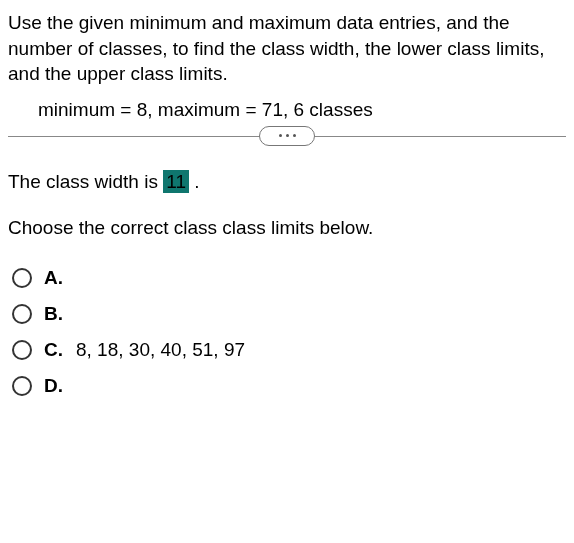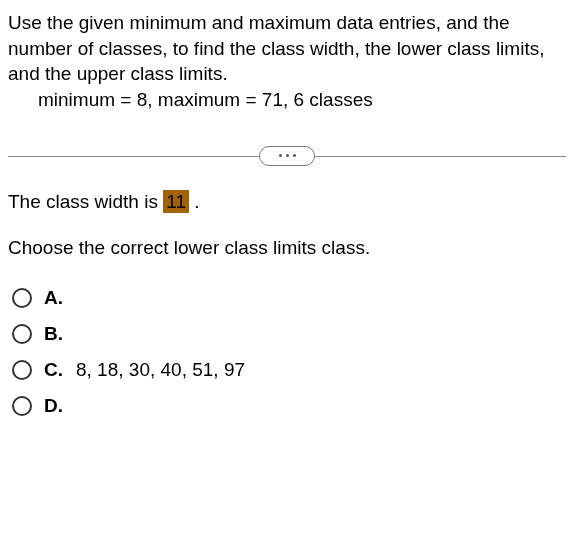--- a/index.html
+++ b/index.html
@@ -12,25 +12,24 @@
     width: 574px;
     height: 543px;
     background: #fff;
     position: relative;
   }
   .container {
     padding: 10px 8px 10px 8px;
   }
   .instructions {
     line-height: 1.35;
-    margin-bottom: 2px;
+    margin-bottom: 12px;
   }
   .params {
     padding-left: 30px;
-    margin-bottom: 30px;
   }
   .divider-wrap {
     position: relative;
     height: 30px;
     margin-bottom: 20px;
   }
   .divider-line {
     position: absolute;
     top: 50%;
     left: 0;
@@ -56,21 +55,21 @@
   .divider-pill .dot {
     width: 3px;
     height: 3px;
     background: #555;
     border-radius: 50%;
   }
   .answer-line {
     margin-bottom: 24px;
   }
   .answer-value {
-    background: #a16207;
+    background: #0f766e;
     padding: 1px 3px;
   }
   .prompt2 {
     margin-bottom: 28px;
   }
   .options {
     padding-left: 4px;
   }
   .option-row {
     display: flex;
@@ -107,21 +106,21 @@
       <span class="dot"></span>
       <span class="dot"></span>
       <span class="dot"></span>
     </div>
   </div>
 
   <div class="answer-line">
     <span>The class width is </span><span class="answer-value">11</span><span> .</span>
   </div>
 
-  <div class="prompt2">Choose the correct lower class limits class.</div>
+  <div class="prompt2">Choose the correct class class limits below.</div>
 
   <div class="options">
     <div class="option-row">
       <div class="radio"></div>
       <span class="opt-label">A.</span>
     </div>
     <div class="option-row">
       <div class="radio"></div>
       <span class="opt-label">B.</span>
     </div>

